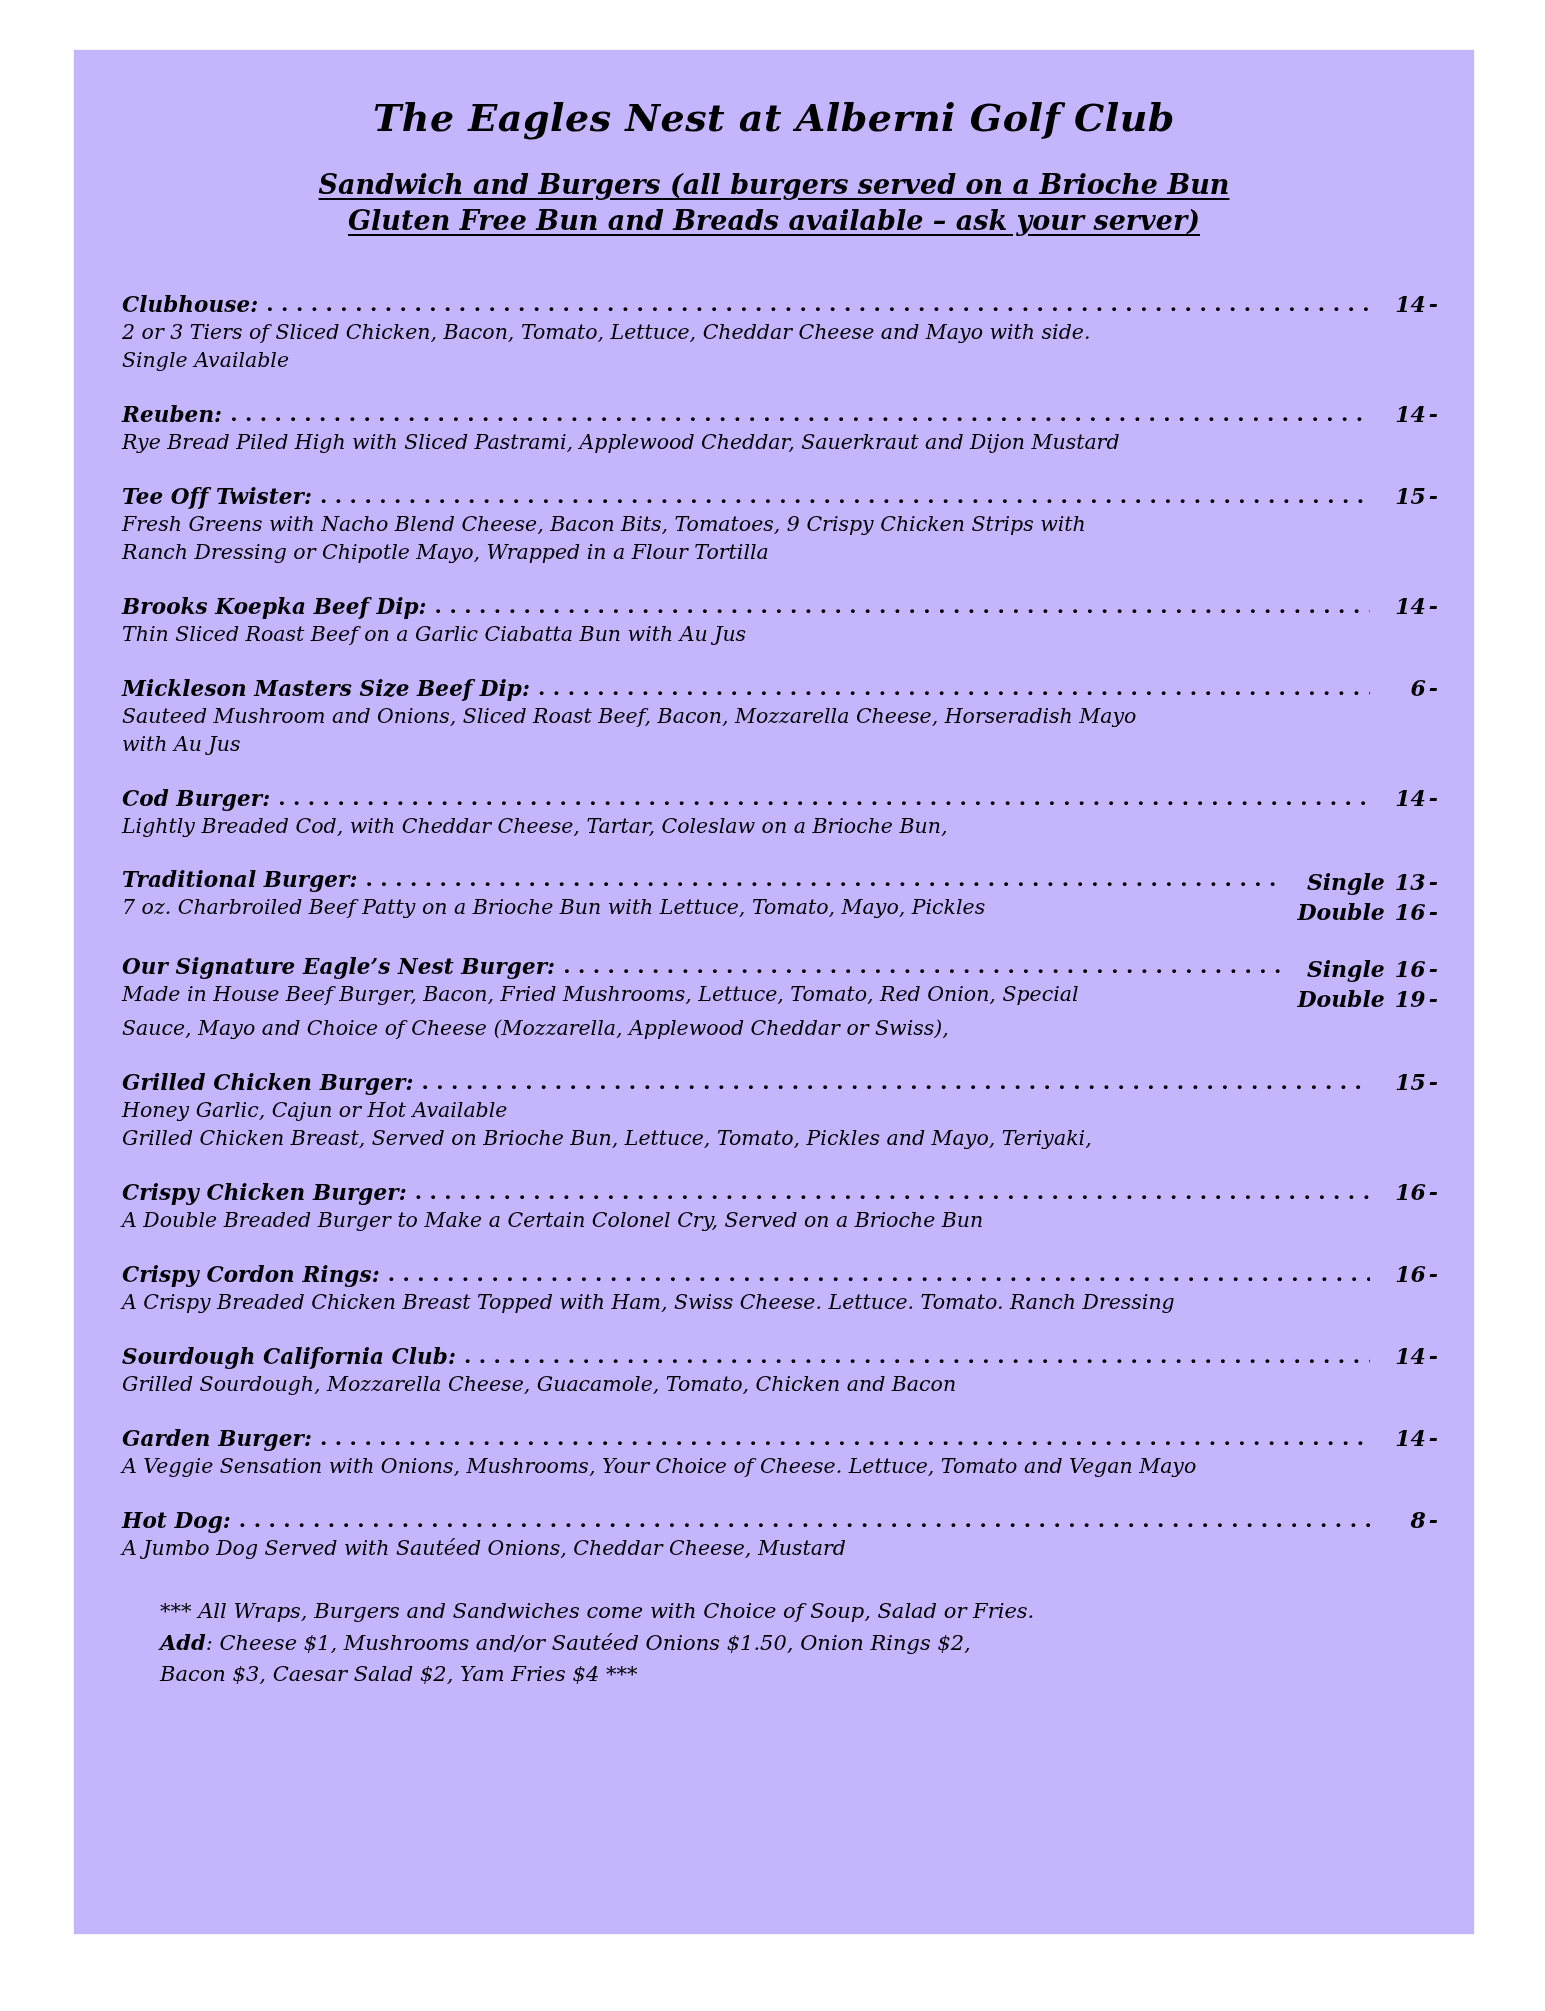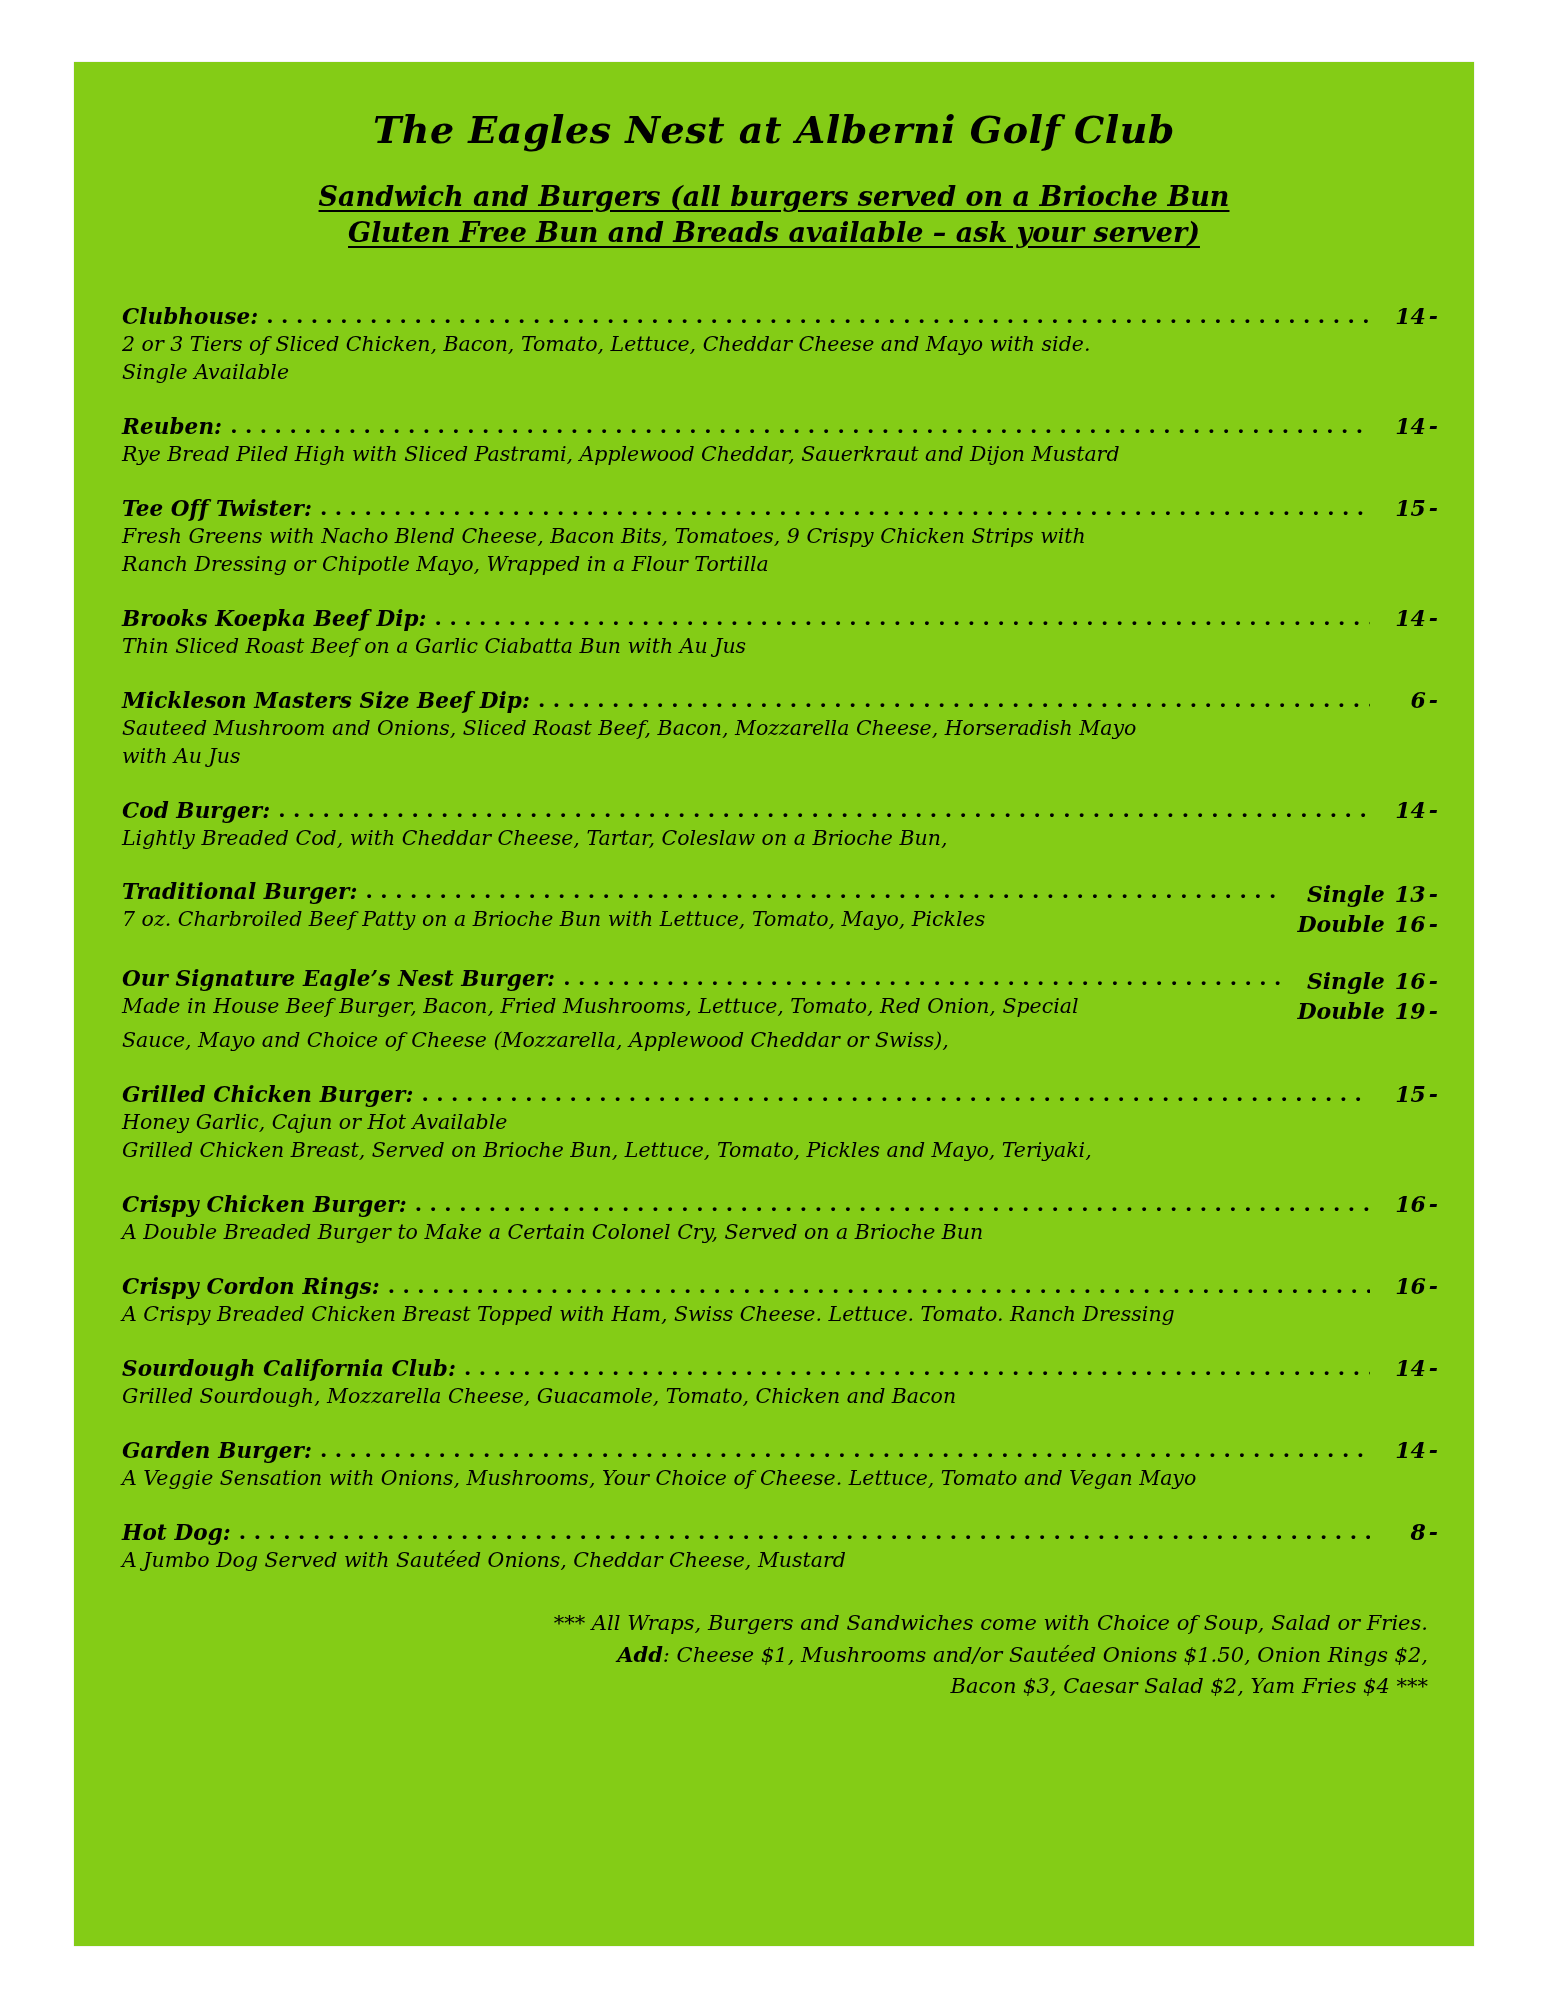--- a/index.html
+++ b/index.html
@@ -13,24 +13,24 @@
     background: #ffffff;
     position: relative;
     box-sizing: border-box;
     font-family: "DejaVu Serif", serif;
     color: #000000;
     overflow: hidden;
   }
   .sheet {
     position: absolute;
     left: 74px;
-    top: 62px;
+    top: 50px;
     width: 1400px;
     height: 1884px;
-    background: #84cc16;
+    background: #c4b5fd;
     box-shadow: 0 0 1px rgba(0,0,0,0.25);
   }
   .inner {
     position: absolute;
     left: 26px;
     top: 0px;
     width: 1348px;
   }
 
   
@@ -138,21 +138,21 @@
     font-size: 22px;
     white-space: nowrap;
     line-height: 30px;
   }
   .dual-row .lbl { margin-right: 10px; }
   .dual-row .amt { display: inline-block; min-width: 34px; text-align: left; }
 
   
   .footer-note {
     margin-top: 34px;
-    text-align: right;
+    text-align: left;
     padding-left: 60px;
     padding-right: 20px;
   }
   .note-line {
     font-family: "DejaVu Serif", serif;
     font-style: italic;
     font-size: 21px;
     line-height: 31px;
     display: block;
     white-space: nowrap;

